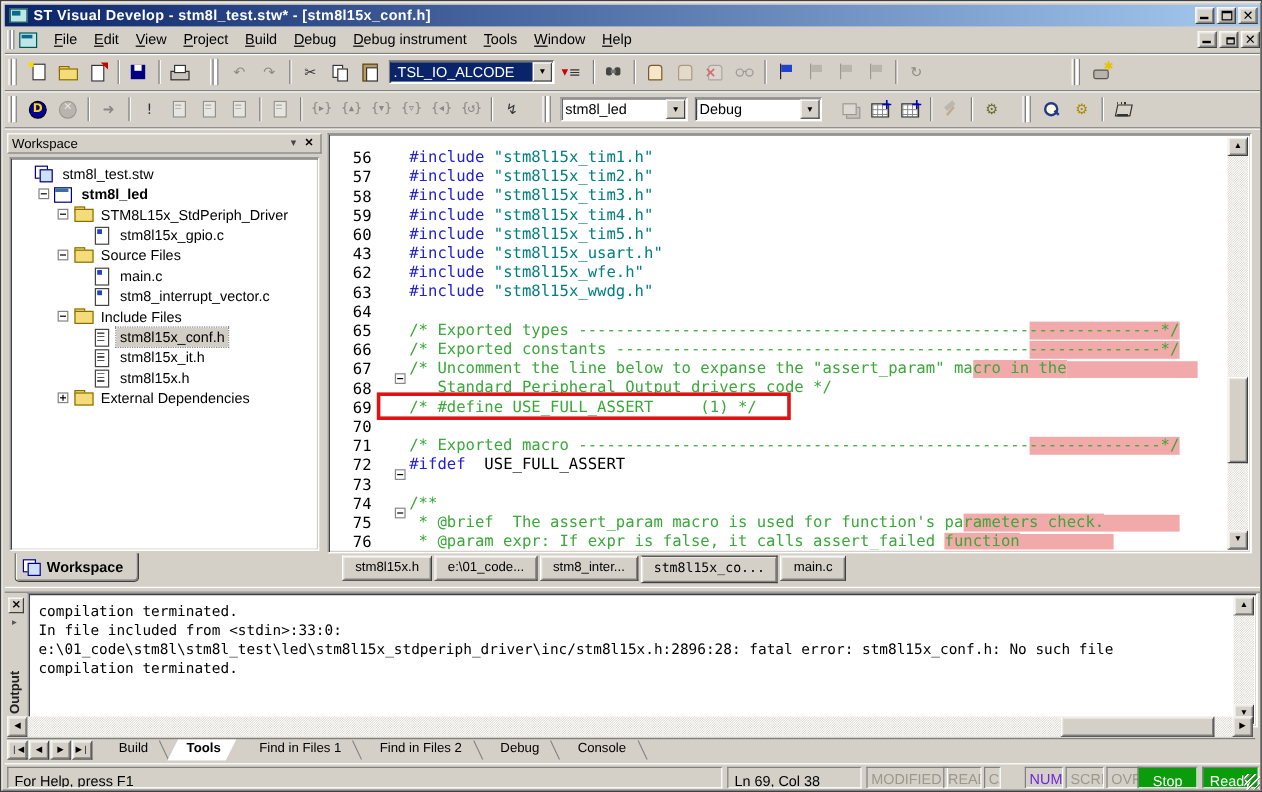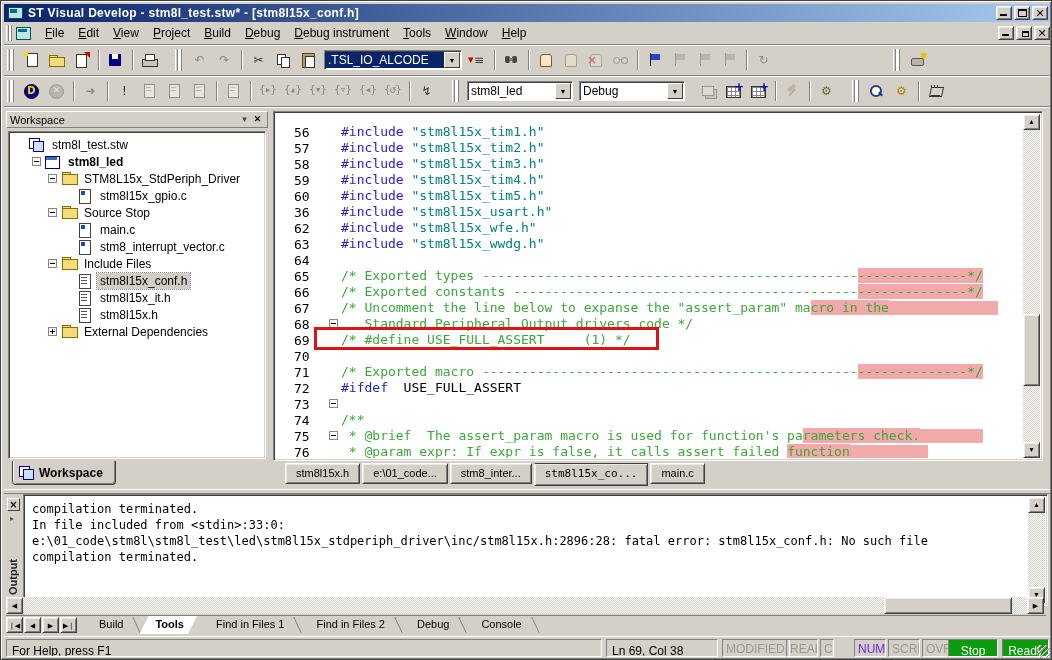--- a/index.html
+++ b/index.html
@@ -137,21 +137,21 @@
   .ti-h::before { content:""; position:absolute; left:2px; top:0; width:10px; height:13px; background:#fff; border:1px solid #444; }
   .ti-h::after { content:""; position:absolute; left:4px; top:3px; width:6px; height:8px; background:repeating-linear-gradient(#555 0 1px,transparent 1px 3px); }
   .ws-tab { position:absolute; left:6px; bottom:2px; height:24px; padding:0 12px 0 6px; display:flex; align-items:center;
             background:#d4d0c8; border:1px solid #404040; border-top:none; border-radius:0 0 4px 4px;
             box-shadow: inset 1px 0 0 #fff, inset -1px -1px 0 #808080; font-weight:bold; }
 
   
   .editor-frame { position:absolute; left:272px; top:110px; width:770px; height:350px; background:#fff;
                   border:1px solid; border-color:#808080 #fff #fff #808080; box-shadow: inset 1px 1px 0 #404040, inset -1px -1px 0 #d4d0c8; overflow:hidden; }
   .code-area { position:absolute; left:2px; top:2px; right:19px; bottom:2px; overflow:hidden; padding-top:10px; background:#fff; }
-  .cl-row { display:flex; height:16px; align-items:flex-end; }
+  .cl-row { display:flex; height:16px; align-items:center; }
   .cl-num { width:44px; flex:none; font:13px "DejaVu Sans Mono",monospace; color:#000; padding-left:18px; background:#fff; }
   .cl-hatch { width:8px; flex:none; background:repeating-linear-gradient(45deg,#c8c4bc 0 1px,#fff 1px 3px); }
   .cl-fold { width:13px; flex:none; position:relative; }
   .cl-fold .fm { position:absolute; left:1px; top:3px; width:9px; height:9px; border:1px solid #888; background:#fff; }
   .cl-fold .fm::before { content:""; position:absolute; left:1px; right:1px; top:3px; height:1px; background:#000; }
   .cl-fold .fl { position:absolute; left:5px; top:0; bottom:0; width:1px; background:repeating-linear-gradient(#888 0 1px,transparent 1px 3px); }
   .cl-code { flex:1; font:13px "DejaVu Sans Mono",monospace; white-space:pre; line-height:16px; }
   .sg-kw { color:#2222cc; } .sg-str { color:#008080; } .sg-com { color:#3aa83a; }
   .sg-hlc { color:#3aa83a; background:#f2a9a9; } .sg-pl { color:#000; }
   .sg-pad { display:inline-block; background:#f2a9a9; height:14px; vertical-align:text-bottom; }
@@ -473,21 +473,21 @@
           <span class="tree-label">STM8L15x_StdPeriph_Driver</span>
         </div>
         <div class="tree-row" style="padding-left: 54px;">
           <span class="exp-spacer"></span>
           <span class="ti ti-c"></span>
           <span class="tree-label">stm8l15x_gpio.c</span>
         </div>
         <div class="tree-row" style="padding-left: 38px;">
           <span class="exp"></span>
           <span class="ti ti-folder"></span>
-          <span class="tree-label">Source Stop</span>
+          <span class="tree-label">Source Files</span>
         </div>
         <div class="tree-row" style="padding-left: 54px;">
           <span class="exp-spacer"></span>
           <span class="ti ti-c"></span>
           <span class="tree-label">main.c</span>
         </div>
         <div class="tree-row" style="padding-left: 54px;">
           <span class="exp-spacer"></span>
           <span class="ti ti-c"></span>
           <span class="tree-label">stm8_interrupt_vector.c</span>
@@ -550,21 +550,21 @@
           <span class="cl-fold"></span>
           <span class="cl-code"><span class="sg-kw">#include</span><span class="sg-pl"> </span><span class="sg-str">"stm8l15x_tim4.h"</span></span>
         </div>
         <div class="cl-row">
           <span class="cl-num">60</span>
           <span class="cl-hatch"></span>
           <span class="cl-fold"></span>
           <span class="cl-code"><span class="sg-kw">#include</span><span class="sg-pl"> </span><span class="sg-str">"stm8l15x_tim5.h"</span></span>
         </div>
         <div class="cl-row">
-          <span class="cl-num">36</span>
+          <span class="cl-num">43</span>
           <span class="cl-hatch"></span>
           <span class="cl-fold"></span>
           <span class="cl-code"><span class="sg-kw">#include</span><span class="sg-pl"> </span><span class="sg-str">"stm8l15x_usart.h"</span></span>
         </div>
         <div class="cl-row">
           <span class="cl-num">62</span>
           <span class="cl-hatch"></span>
           <span class="cl-fold"></span>
           <span class="cl-code"><span class="sg-kw">#include</span><span class="sg-pl"> </span><span class="sg-str">"stm8l15x_wfe.h"</span></span>
         </div>

